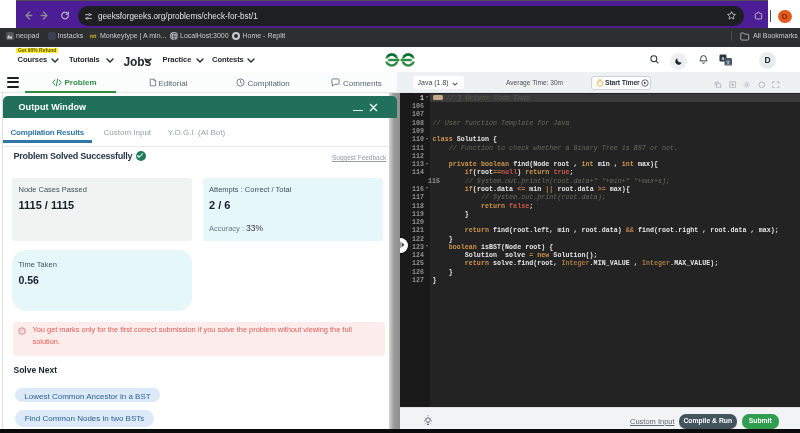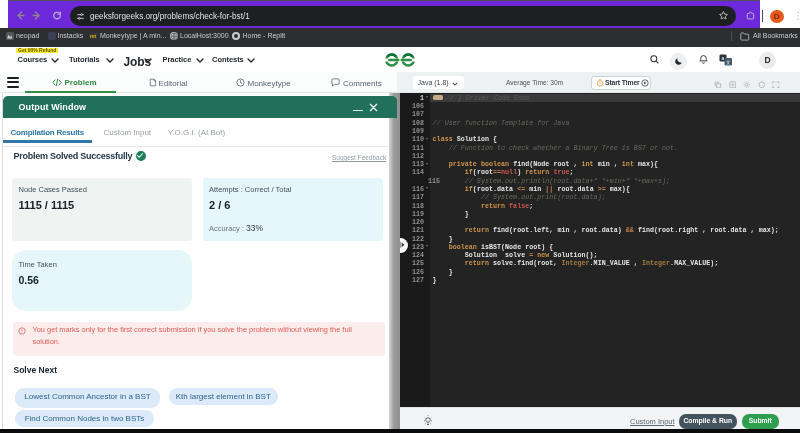--- a/index.html
+++ b/index.html
@@ -6,21 +6,21 @@
   html,body { width:800px; height:433px; overflow:hidden; font-family:"Liberation Sans", sans-serif; }
   .abs { position:absolute; }
   #stage { position:relative; width:800px; height:433px; background:#fff; overflow:hidden; }
   svg { display:block; }
   .pill { display:inline-block; width:10px; height:4.5px; background:#c3aa84; border-radius:1.5px; margin-right:3px; }
 </style>
 </head>
 <body>
 <div id="stage">
 
-  <div class="abs" style="left:8px;top:0;width:752px;height:28px;background:#6d28d9;border-top:1px solid #505153;">
+  <div class="abs" style="left:16px;top:0;width:752px;height:28px;background:#4c1d95;border-top:1px solid #505153;">
     <svg class="abs" style="left:7px;top:9px;" width="10" height="11" viewBox="0 0 13 13">
         <path d="M8.5 2 L4 6.5 L8.5 11" stroke="#898b8d" stroke-width="1.7" fill="none" stroke-linecap="round" stroke-linejoin="round"></path>
         <path d="M4.3 6.5 H11.5" stroke="#898b8d" stroke-width="1.7" stroke-linecap="round"></path>
       </svg>
     <svg class="abs" style="left:24px;top:9px;" width="10" height="11" viewBox="0 0 13 13">
         <path d="M4.5 2 L9 6.5 L4.5 11" stroke="#898b8d" stroke-width="1.7" fill="none" stroke-linecap="round" stroke-linejoin="round"></path>
         <path d="M1.5 6.5 H8.7" stroke="#898b8d" stroke-width="1.7" stroke-linecap="round"></path>
       </svg>
     <svg class="abs" style="left:44px;top:9px;" width="10" height="11" viewBox="0 0 24 24">
         <path d="M17.6 6.4 A8 8 0 1 0 20 12" stroke="#c3c5c7" stroke-width="2.6" fill="none" stroke-linecap="round"></path>
@@ -139,21 +139,21 @@
     <div class="abs" style="left:25px;top:18.5px;width:91px;height:2.5px;background:#2f8d46;"></div>
     <svg class="abs" style="left:149px;top:6px;" width="7.5" height="9" viewBox="0 0 18 20" fill="none" stroke="#5a6570" stroke-width="1.8">
         <path d="M3 2h9l4 4v12H3z"></path>
         <path d="M12 2v4h4"></path>
       </svg>
     <div class="abs" style="left:158.5px;top:6.5px;font-size:8px;color:#5a6570;">Editorial</div>
     <svg class="abs" style="left:236px;top:6px;" width="9" height="9" viewBox="0 0 20 20" fill="none" stroke="#5a6570" stroke-width="1.8">
         <circle cx="10" cy="10" r="8"></circle>
         <path d="M10 5v5l3.5 2"></path>
       </svg>
-    <div class="abs" style="left:247.5px;top:6.5px;font-size:8px;color:#5a6570;">Monkeytype</div>
+    <div class="abs" style="left:247.5px;top:6.5px;font-size:8px;color:#5a6570;">Compilation</div>
     <svg class="abs" style="left:331px;top:6px;" width="9" height="9" viewBox="0 0 20 20" fill="none" stroke="#5a6570" stroke-width="1.8">
         <path d="M2 4a2 2 0 0 1 2-2h12a2 2 0 0 1 2 2v8a2 2 0 0 1-2 2H8l-5 4v-4H4a2 2 0 0 1-2-2z"></path>
       </svg>
     <div class="abs" style="left:343px;top:6.5px;font-size:8px;color:#5a6570;">Comments</div>
 
     <div class="abs" style="left:397px;top:0;width:403px;height:20px;background:#eef1f2;"></div>
     <div class="abs" style="left:413px;top:4px;width:51px;height:13px;background:#fff;border-radius:3px;"></div>
     <div class="abs" style="left:417.5px;top:7px;font-size:7px;color:#3a3f46;">Java (1.8)</div>
     <svg class="abs" style="left:452px;top:9.5px;" width="6" height="4" viewBox="0 0 8 5">
         <path d="M1 1 L4 4 L7 1" stroke="#555" stroke-width="1.4" fill="none"></path>
@@ -229,22 +229,21 @@
 
     <div class="abs" style="left:12.5px;top:228.5px;width:372.5px;height:34px;background:#fcecec;border-radius:4px;">
       <svg class="abs" style="left:5px;top:5px;" width="8" height="8" viewBox="0 0 20 20" fill="none" stroke="#d9534f" stroke-width="1.8">
           <circle cx="10" cy="10" r="8"></circle>
           <path d="M10 6v5M10 13.6v0.8"></path>
         </svg>
       <div class="abs" style="left:20px;top:2.2px;width:342px;font-size:7.4px;line-height:12.8px;color:#e05a52;">You get marks only for the first correct submission if you solve the problem without viewing the full solution.</div>
     </div>
 
     <div class="abs" style="left:13.5px;top:271.5px;font-size:8.5px;font-weight:bold;color:#16212b;">Solve Next</div>
-    <div class="abs" style="left:15px;top:294.5px;width:145px;height:20px;background:#dce9f9;border-radius:9px;color:#2a648f;font-size:8px;text-align:center;line-height:17px;">Lowest Common Ancestor in a BST</div>
-    <div class="abs" style="left:169px;top:294.5px;width:108.5px;height:17px;background:#dce9f9;border-radius:9px;color:#2a648f;font-size:8px;text-align:center;line-height:17px;">Kth largest element in BST</div>
+    <div class="abs" style="left:15px;top:294.5px;width:145px;height:14px;background:#dce9f9;border-radius:9px;color:#2a648f;font-size:8px;text-align:center;line-height:17px;">Lowest Common Ancestor in a BST</div>
     <div class="abs" style="left:15px;top:317px;width:139px;height:17px;background:#dce9f9;border-radius:9px;color:#2a648f;font-size:8px;text-align:center;line-height:17px;">Find Common Nodes in two BSTs</div>
   </div>
 
   <div class="abs" style="left:389px;top:93px;width:11px;height:335.5px;background:linear-gradient(90deg,#d6d6d6,#9a9a9a 45%,#8f8f8f);z-index:5;"></div>
 
   <div class="abs" style="left:400px;top:93px;width:400px;height:314px;background:#232323;overflow:hidden;">
     <div class="abs" style="left:0;top:0;width:30px;height:314px;background:#1a1a1a;"></div>
     <div id="code">
         <div style="position:absolute;left:30px;top:0.86px;width:370px;height:8.28px;background:#3a3a3a;"></div>
         <div style="position:absolute;left:25.5px;top:3.26px;width:0;height:0;border-left:1.8px solid transparent;border-right:1.8px solid transparent;border-top:2.6px solid #777;"></div>

